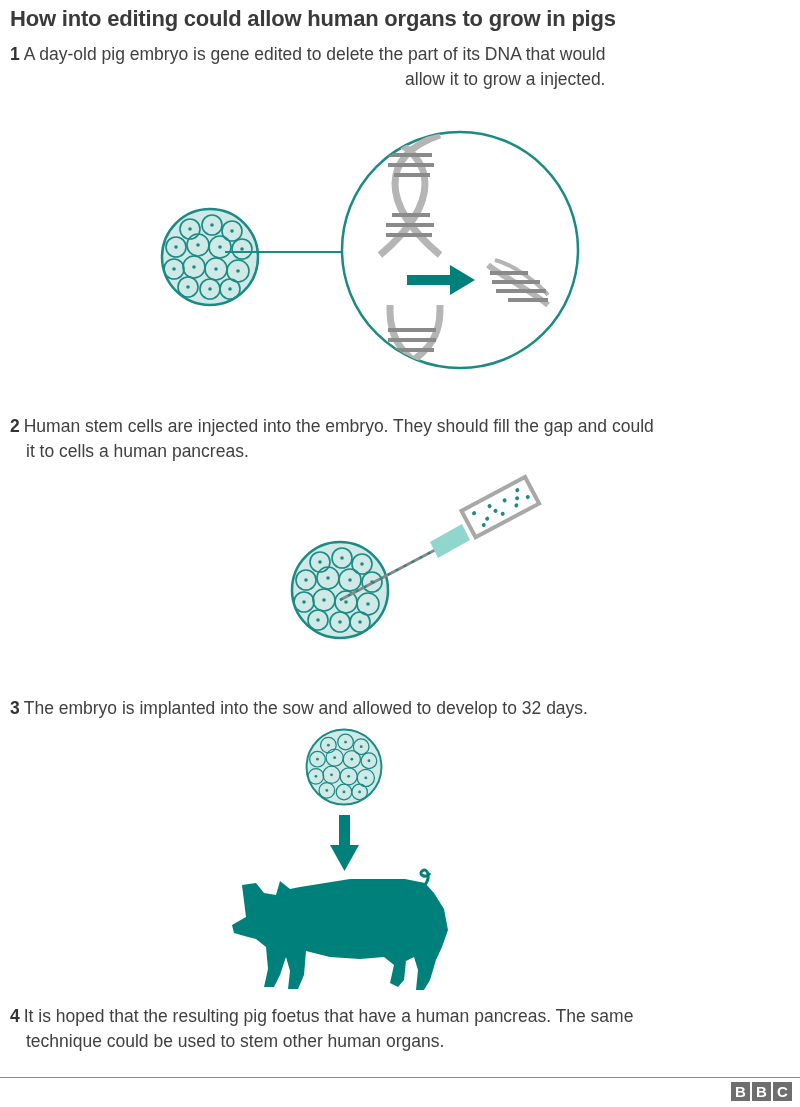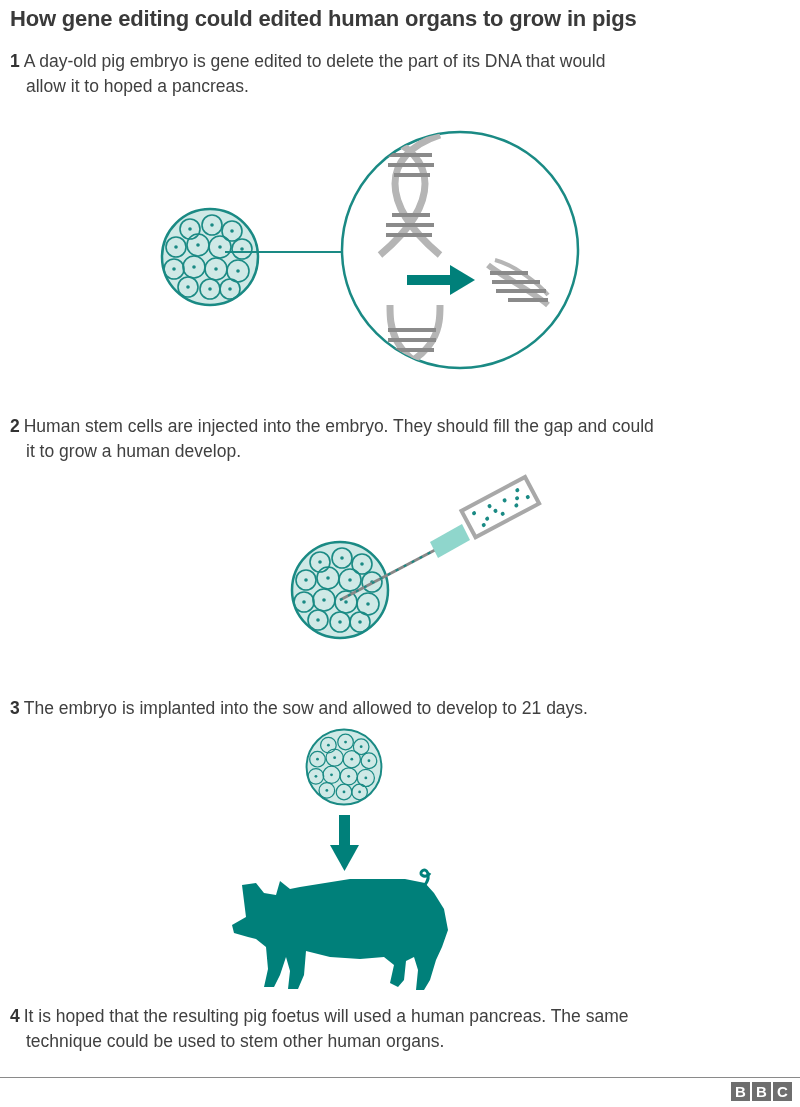--- a/index.html
+++ b/index.html
@@ -10,25 +10,25 @@
   .step .txt{}
   .step .indent{display:block;padding-left:16px;}
   svg{position:absolute;}
   .rule{position:absolute;left:0;top:1077px;width:800px;height:1px;background:#8a8a8a;}
   .bbc{position:absolute;right:8px;top:1082px;display:flex;gap:2px;}
   .bbc span{display:inline-block;width:19px;height:19px;background:#6e6e6e;color:#fff;font-weight:bold;font-size:15px;line-height:19px;text-align:center;font-family:"Liberation Sans",sans-serif;}
 </style>
 </head>
 <body>
 
-<div class="title">How gene editing could edited human organs to grow in pigs</div>
-
-<div class="step" style="top:49px;">
+<div class="title">How into editing could allow human organs to grow in pigs</div>
+
+<div class="step" style="top:42px;text-align:right;">
   <span class="num">1</span><span class="txt">A day-old pig embryo is gene edited to delete the part of its DNA that would</span>
-  <span class="indent">allow it to hoped a pancreas.</span>
+  <span class="indent">allow it to grow a injected.</span>
 </div>
 
 <svg style="left:150px;top:125px;" width="440" height="250" viewBox="0 0 440 250">
   <defs>
     <clipPath id="circClip">
         <circle cx="310" cy="125" r="118"></circle>
       </clipPath>
     <g id="embryo">
       <circle cx="0" cy="0" r="48" fill="#cfe9e6" stroke="#1a8a84" stroke-width="2.5"></circle>
       <g fill="none" stroke="#1a8a84" stroke-width="1.6">
@@ -102,21 +102,21 @@
           <line x1="342" y1="157" x2="390" y2="157"></line>
           <line x1="346" y1="166" x2="396" y2="166"></line>
           <line x1="358" y1="175" x2="398" y2="175"></line>
       </g>
     </g>
   </g>
 </svg>
 
 <div class="step" style="top:414px;">
   <span class="num">2</span><span class="txt">Human stem cells are injected into the embryo. They should fill the gap and could</span>
-  <span class="indent">it to grow a human develop.</span>
+  <span class="indent">it to cells a human pancreas.</span>
 </div>
 
 <svg style="left:280px;top:470px;" width="270" height="180" viewBox="0 0 270 180">
   <defs>
     <g id="embryo2">
       <circle cx="0" cy="0" r="48" fill="#cfe9e6" stroke="#1a8a84" stroke-width="2.5"></circle>
       <g fill="none" stroke="#1a8a84" stroke-width="1.6">
         <circle cx="-20" cy="-28" r="10"></circle>
           <circle cx="2" cy="-32" r="10"></circle>
           <circle cx="22" cy="-26" r="10"></circle>
@@ -170,37 +170,37 @@
           <circle cx="250" cy="44" r="2"></circle>
         <circle cx="198" cy="48" r="2"></circle>
           <circle cx="215" cy="41" r="2"></circle>
           <circle cx="240" cy="40" r="2"></circle>
       </g>
     </g>
   </g>
 </svg>
 
 <div class="step" style="top:696px;">
-  <span class="num">3</span><span class="txt">The embryo is implanted into the sow and allowed to develop to 21 days.</span>
+  <span class="num">3</span><span class="txt">The embryo is implanted into the sow and allowed to develop to 32 days.</span>
 </div>
 
 <svg style="left:220px;top:725px;" width="250" height="270" viewBox="0 0 250 270">
   <g transform="translate(124,42) scale(0.78)">
       <use href="#embryo2"></use>
     </g>
   <g>
     <rect x="119" y="90" width="11" height="32" fill="#00807a"></rect>
     <polygon points="110,120 139,120 124.5,146" fill="#00807a"></polygon>
   </g>
   <path fill="#00807a" d="M22 160 L36 158 L44 168 L56 170 L60 156 L70 164 L80 162 L130 154 L185 154 L205 158 L214 168 L224 184 L228 205 L222 222 L216 235 L210 255 L204 265 L196 265 L198 245 L194 232 L186 236 L184 255 L178 262 L170 258 L174 240 L164 232 L140 234 L110 232 L86 226 L84 250 L78 264 L68 264 L70 246 L66 232 L60 250 L54 262 L44 262 L48 244 L46 222 L36 214 L28 212 L14 208 L12 200 L26 192 L24 176 Z"></path>
   <path fill="none" stroke="#00807a" stroke-width="3" d="M205 160 C 212 150, 206 142, 202 146 C 198 150, 206 154, 210 148"></path>
 </svg>
 
 <div class="step" style="top:1004px;">
-  <span class="num">4</span><span class="txt">It is hoped that the resulting pig foetus will used a human pancreas. The same</span>
+  <span class="num">4</span><span class="txt">It is hoped that the resulting pig foetus that have a human pancreas. The same</span>
   <span class="indent">technique could be used to stem other human organs.</span>
 </div>
 
 <div class="rule"></div>
 <div class="bbc">
   <span>B</span>
   <span>B</span>
   <span>C</span>
 </div>
 

